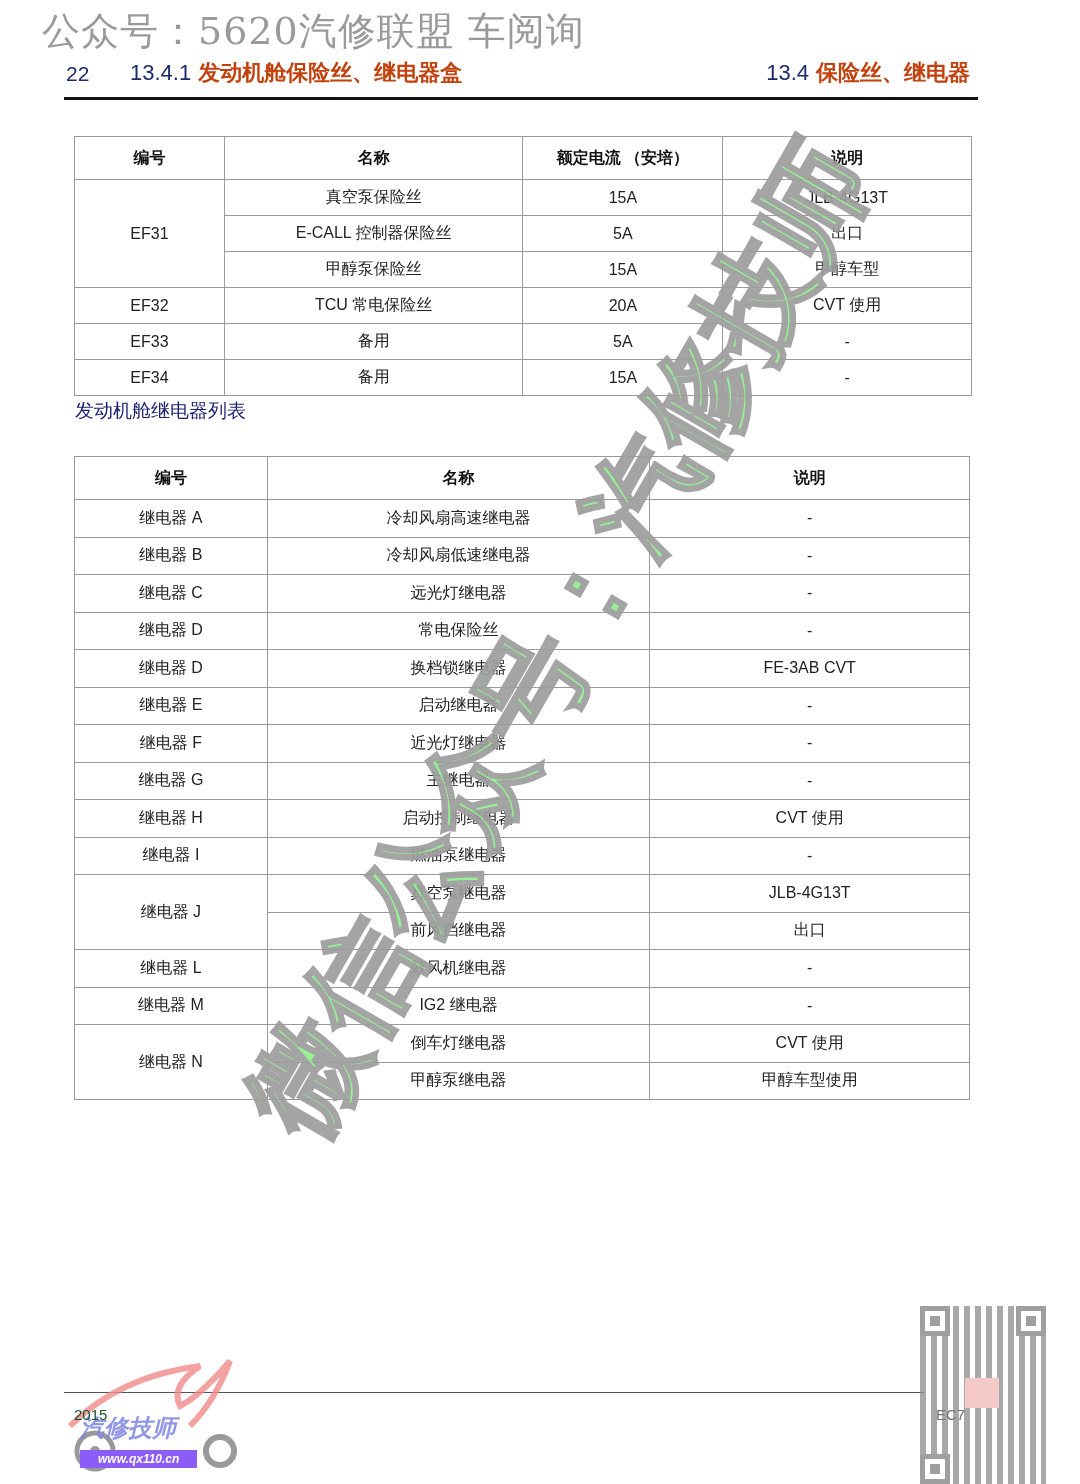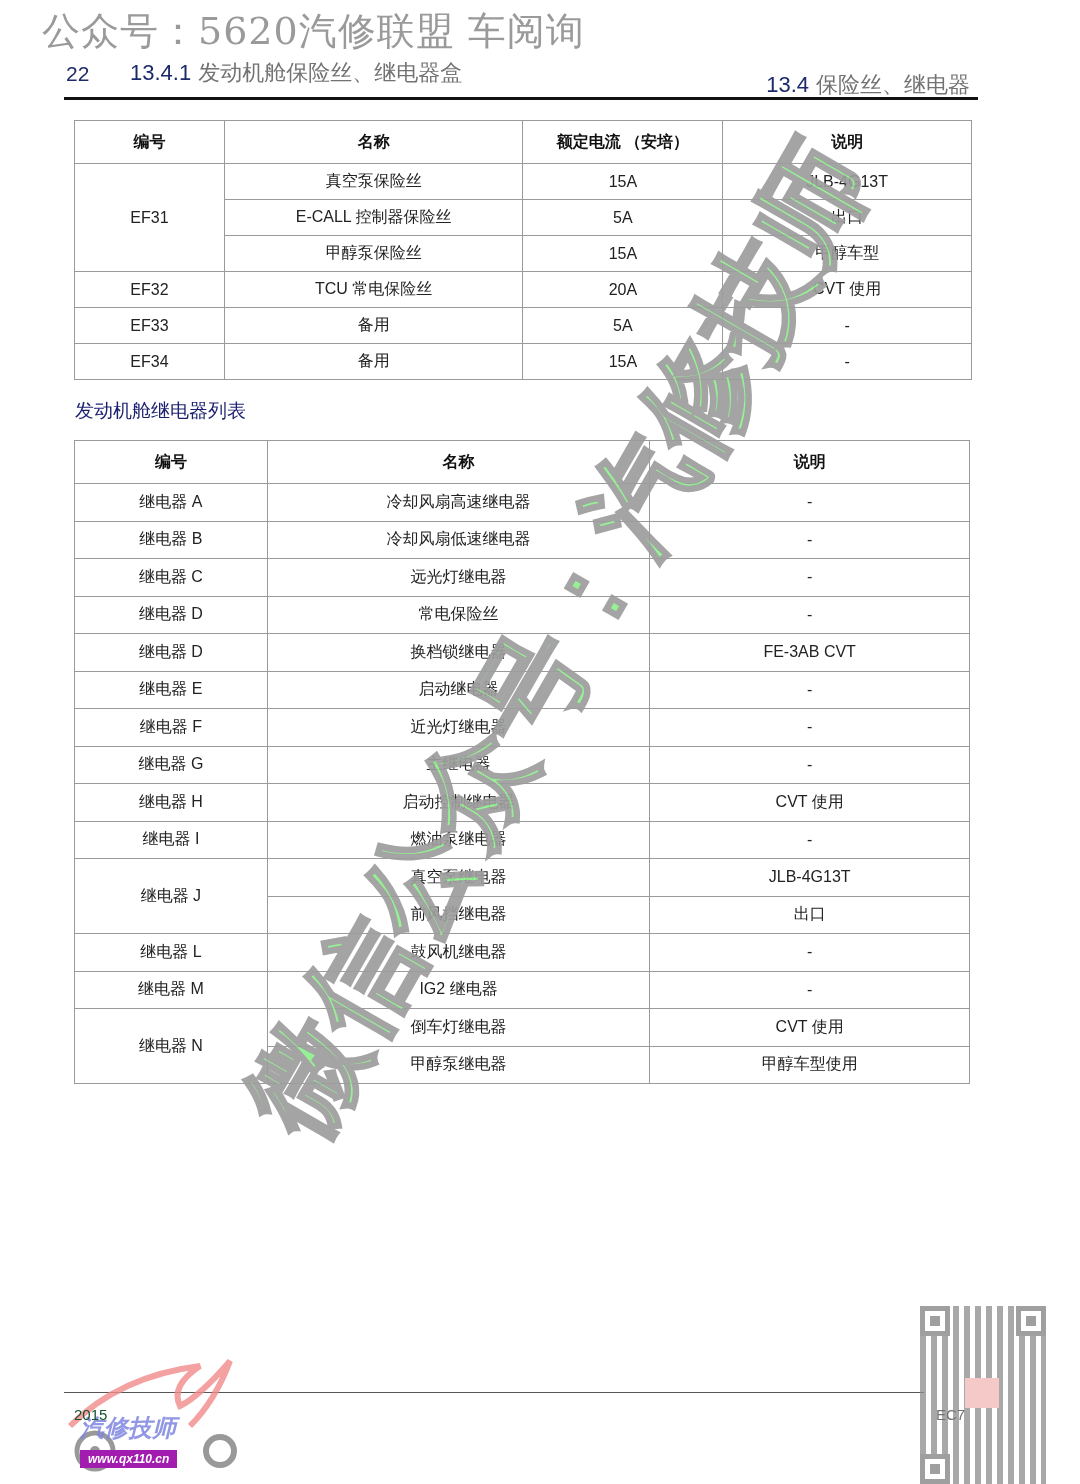--- a/index.html
+++ b/index.html
@@ -20,32 +20,32 @@
       font-family: "Liberation Sans", sans-serif;
       text-align: right;
     }
     .section-left {
       position: absolute; left: 130px; top: 58px; font-size: 22px; color: #1c2a6b;
       white-space: nowrap;
     }
     .section-left .num, .section-right .num {
       font-family: "Liberation Sans", sans-serif; font-weight: normal;
     }
-    .section-left .title, .section-right .title { font-weight: normal; color: #737373; }
+    .section-left .title, .section-right .title { font-weight: bold; color: #c2410c; }
     .section-right {
-      position: absolute; right: 110px; top: 70px; font-size: 22px; color: #1c2a6b;
+      position: absolute; right: 110px; top: 58px; font-size: 22px; color: #1c2a6b;
       white-space: nowrap;
     }
     .header-rule {
       position: absolute; left: 64px; top: 97px; width: 914px; height: 3px; background: #111;
     }
     table {
       position: absolute; border-collapse: collapse;
       font-family: "Liberation Sans", "DejaVu Sans", sans-serif;
-      font-size: 16px; color: #222;
+      font-size: 16px; color: #222; margin-top: 16px;
     }
     td, th {
       border: 1px solid #9a9a9a; text-align: center; vertical-align: middle;
       padding: 0;
     }
     th { font-weight: bold; font-size: 16px; color: #111; }
     #fuse-table { left: 74px; top: 120px; width: 898px; }
     #fuse-table th { height: 42px; }
     #fuse-table td { height: 35px; }
     .subheading {
@@ -75,22 +75,22 @@
       font-family: "Liberation Sans", sans-serif;
     }
     .logo {
       position: absolute; left: 50px; top: 1356px; width: 190px; height: 120px;
     }
     .logo-text {
       position: absolute; left: 80px; top: 1412px; font-size: 24px; font-style: italic;
       font-weight: bold; color: #7e86e0; opacity: 0.85;
     }
     .logo-url {
-      position: absolute; left: 80px; top: 1450px; background: #a21caf; color: #fff;
-      font-size: 12px; font-style: italic; font-weight: bold; padding: 2px 8px;
+      position: absolute; left: 80px; top: 1450px; background: #8b5cf6; color: #fff;
+      font-size: 12px; font-style: italic; font-weight: bold; padding: 2px 18px;
       font-family: "Liberation Sans", sans-serif;
     }
     .qr {
       position: absolute; left: 920px; top: 1306px; width: 126px; height: 178px;
       background:
         repeating-linear-gradient(90deg, #8c8c8c 0 6px, transparent 6px 11px),
         repeating-linear-gradient(0deg, #ffffff 0 5px, transparent 5px 13px);
       opacity: 0.75;
     }
     .qr .finder {

